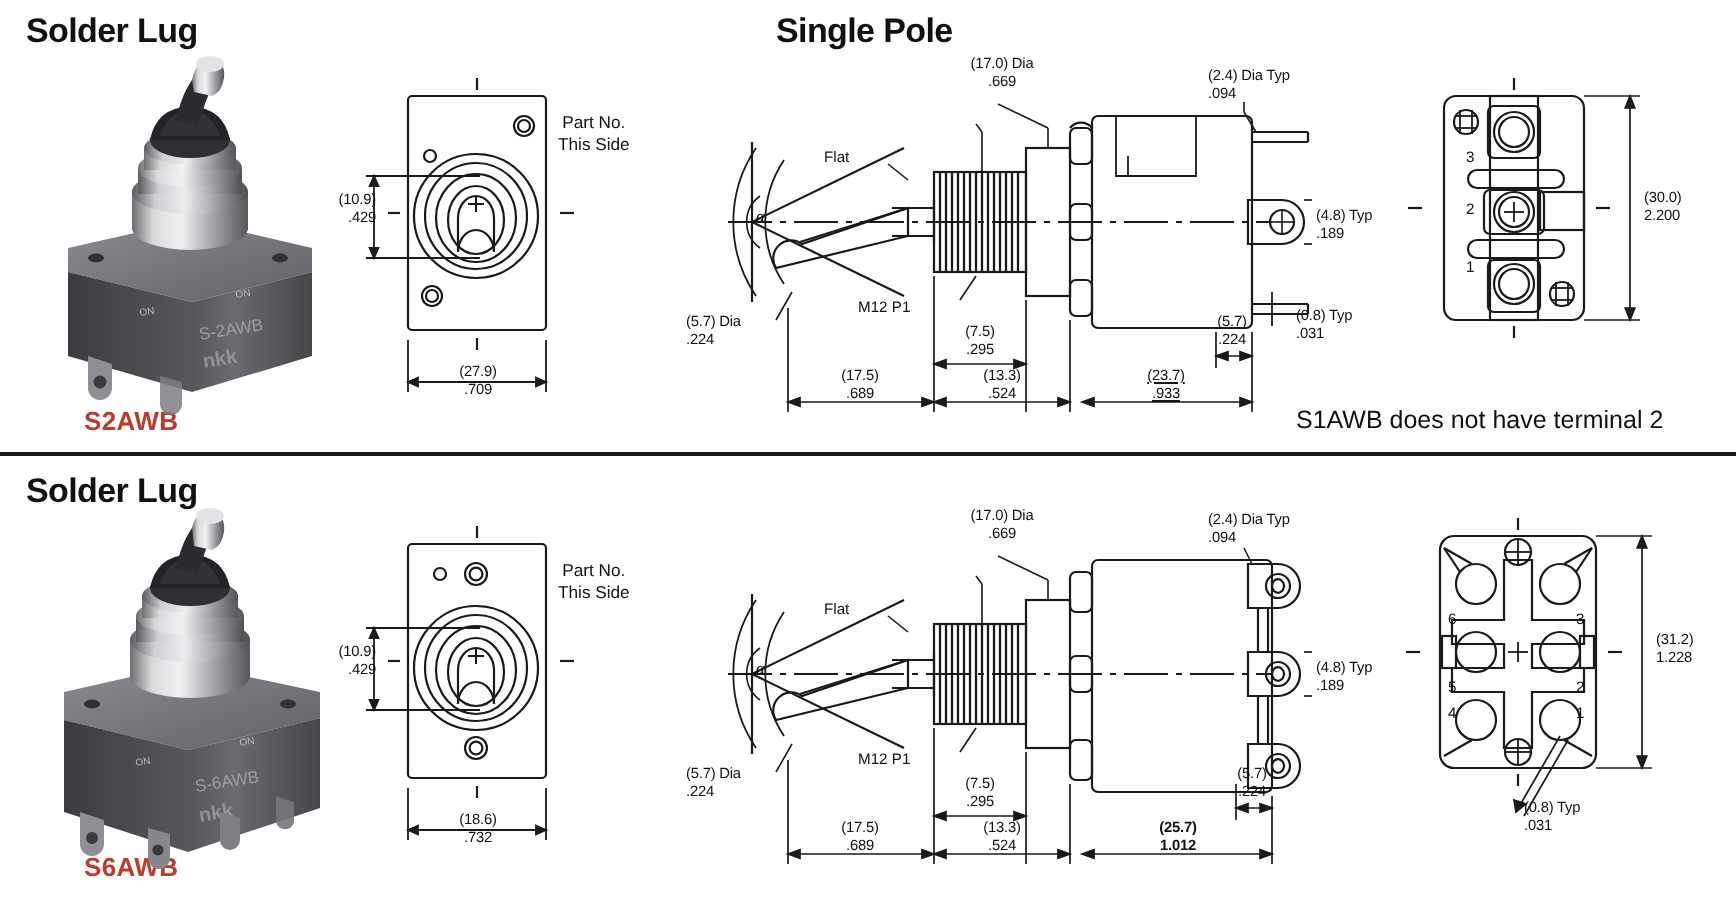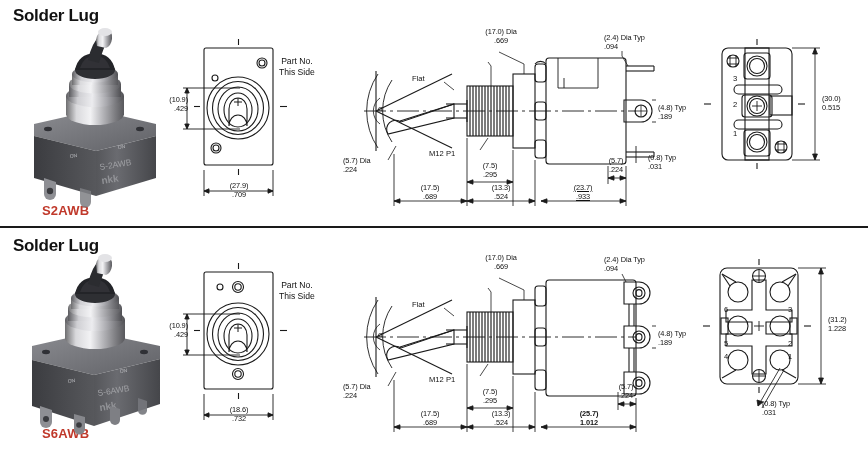--- a/index.html
+++ b/index.html
@@ -86,23 +86,25 @@
 <body>
 
 <div id="page">
 
   <div class="divider"></div>
 
   <div class="section" id="sec-top">
 
     <div class="heading" style="left:13px; top:6px;">Solder Lug</div>
 
+    <div class="heading" style="left:388px; top:6px;">Single Pole</div>
 
     <div class="partno" style="left:42px; top:203px;">S2AWB</div>
 
+    <div class="note" style="left:648px; top:203px;">S1AWB does not have terminal 2</div>
 
     <div class="photo-wrap" style="left:22px; top:28px; width:145px; height:175px;">
       <svg width="145" height="175" viewBox="0 0 145 175">
         <defs>
           <linearGradient id="chromeA" x1="0" y1="0" x2="1" y2="0">
             <stop offset="0%" stop-color="#6e6e70"></stop>
             <stop offset="18%" stop-color="#d9d9dc"></stop>
             <stop offset="42%" stop-color="#f2f2f4"></stop>
             <stop offset="62%" stop-color="#b9b9bd"></stop>
             <stop offset="85%" stop-color="#7c7c80"></stop>
@@ -442,21 +444,21 @@
           <line x1="115" y1="14" x2="115" y2="126"></line>
           <path d="M115,14 l-2.4,6 l4.8,0 z" fill="#1a1a1a"></path>
           <path d="M115,126 l-2.4,-6 l4.8,0 z" fill="#1a1a1a"></path>
         </g>
       </svg>
       <div class="tnum" style="left:33px; top:40px;">3</div>
       <div class="tnum" style="left:33px; top:66px;">2</div>
       <div class="tnum" style="left:33px; top:95px;">1</div>
       <div class="dim" style="left:122px; top:61px;">
         <div>(30.0)</div>
-        <div>0.515</div>
+        <div>2.200</div>
       </div>
     </div>
   </div>
 
   <div class="section" id="sec-bot">
 
     <div class="heading" style="left:13px; top:8px;">Solder Lug</div>
 
 
     <div class="partno" style="left:42px; top:198px;">S6AWB</div>

